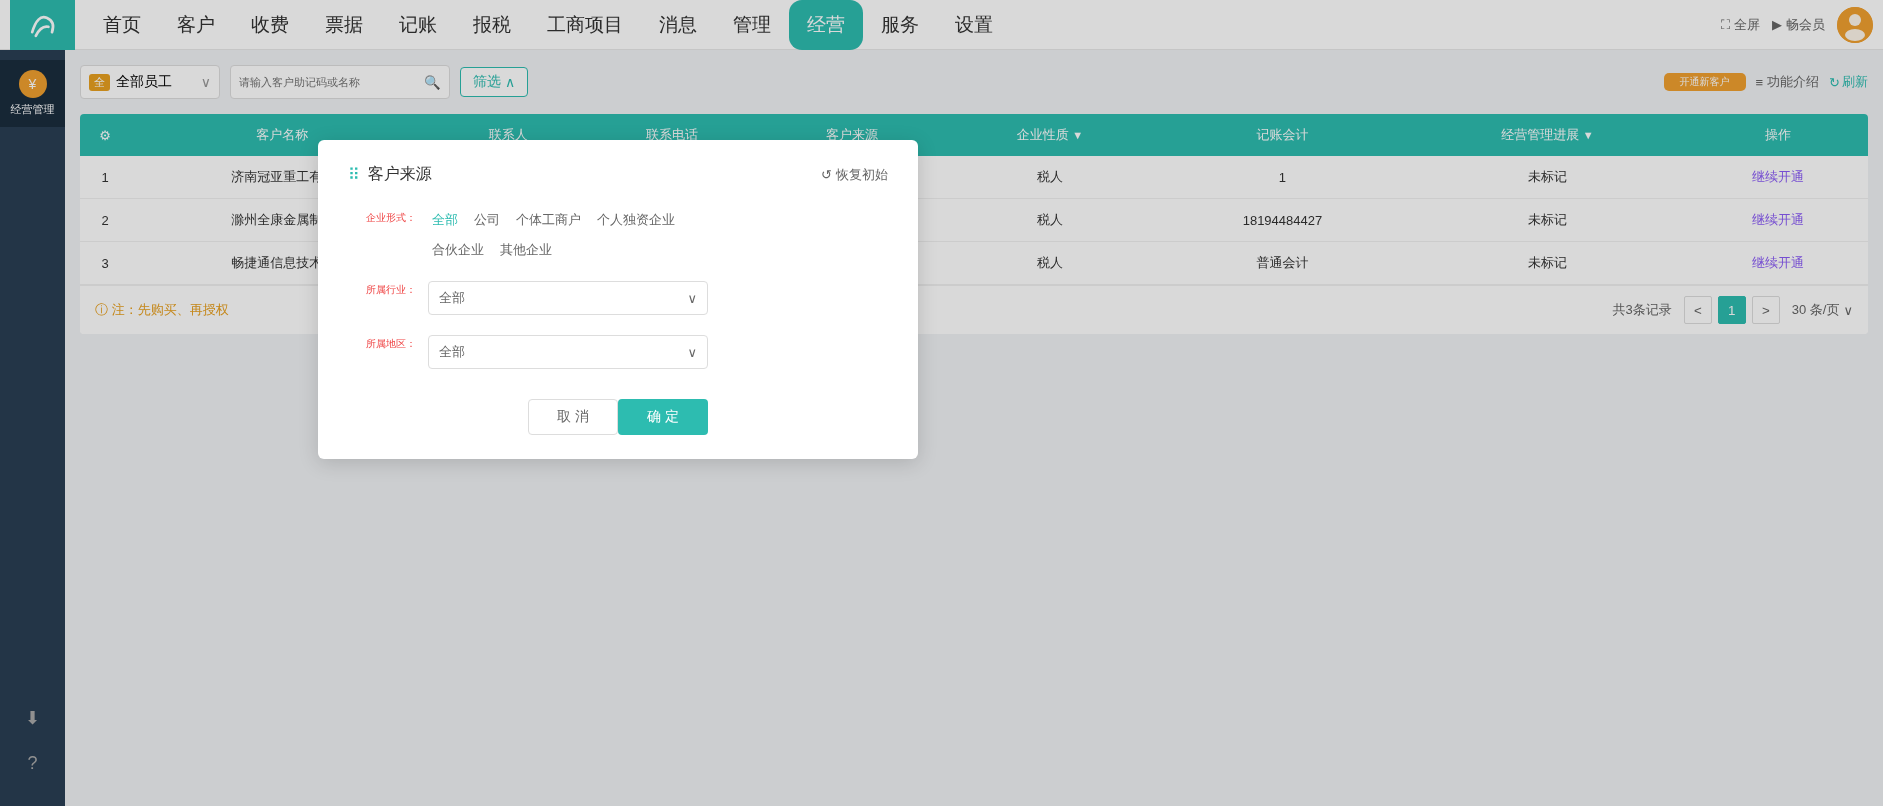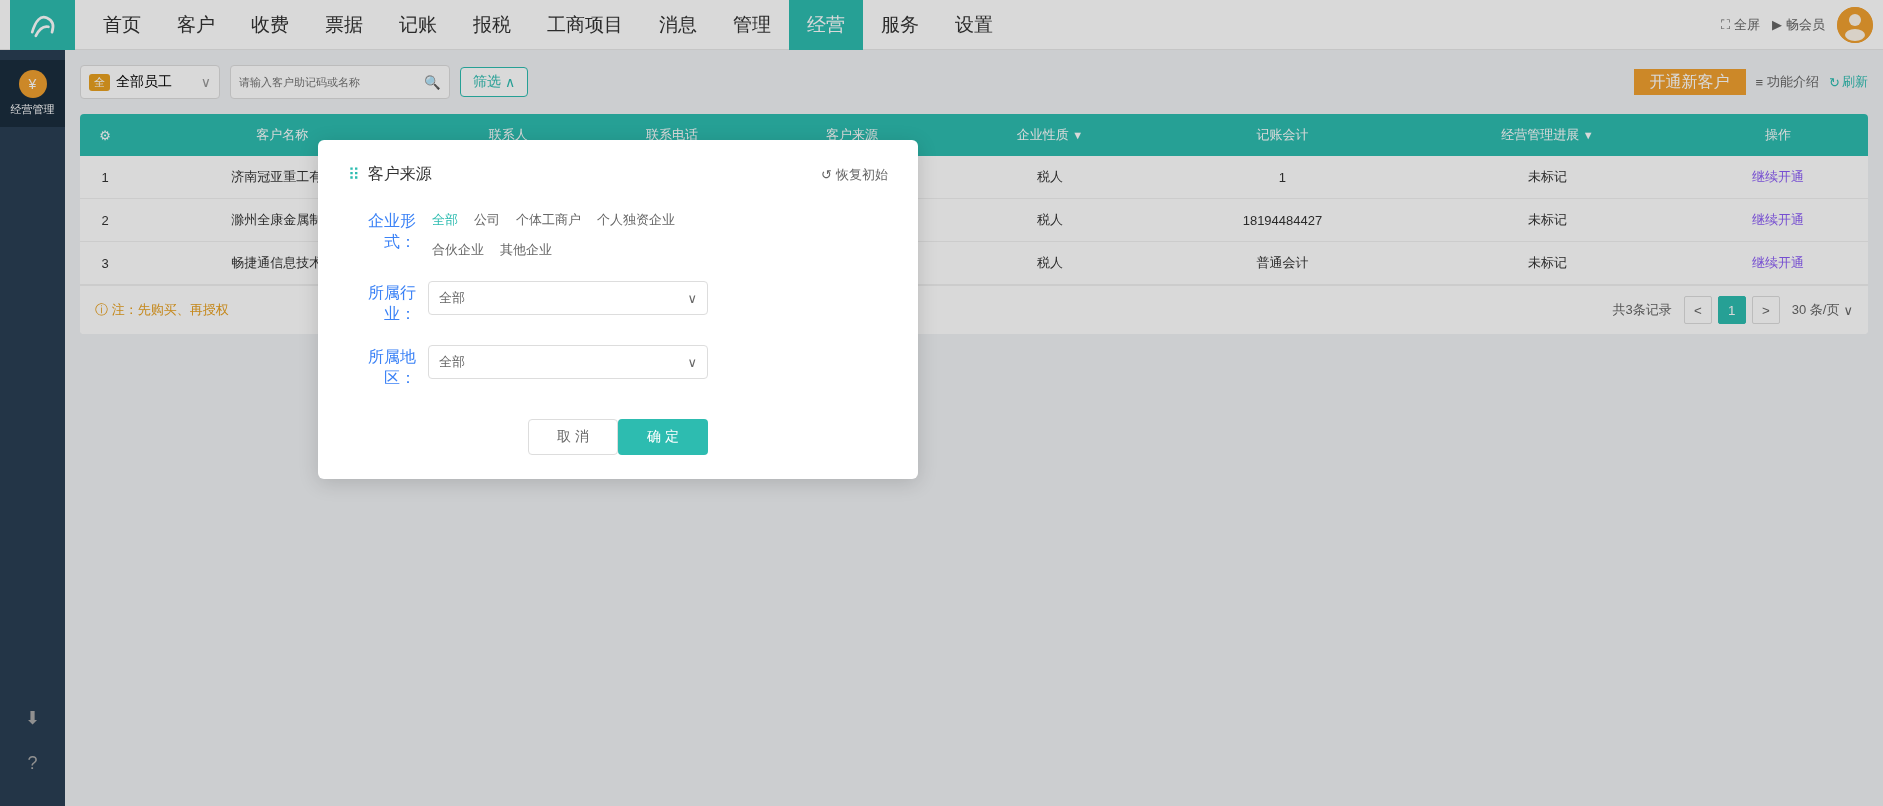--- a/index.html
+++ b/index.html
@@ -16,21 +16,21 @@
       display: flex; align-items: center; justify-content: center;
       flex-shrink: 0;
     }
     .logo svg { width: 36px; height: 36px; }
     .nav-items { display: flex; align-items: center; flex: 1; margin-left: 10px; }
     .nav-item {
       padding: 0 18px; height: 50px; line-height: 50px;
       cursor: pointer; color: #333; font-size: 19px; white-space: nowrap;
     }
     .nav-item.active {
-      background: #2dbcb0; color: #fff; border-radius: 0;
+      background: #2dbcb0; color: #fff; border-radius: 13px;
     }
     .nav-right { display: flex; align-items: center; gap: 12px; margin-left: auto; }
     .nav-btn { display: flex; align-items: center; gap: 4px; color: #666; cursor: pointer; font-size: 13px; }
     .avatar { width: 36px; height: 36px; border-radius: 50%; background: #f0a030; display: flex; align-items: center; justify-content: center; overflow: hidden; }
 
     
     .sidebar {
       position: fixed; top: 50px; left: 0; bottom: 0; width: 65px;
       background: #2a3f54; display: flex; flex-direction: column; align-items: center;
       padding-top: 10px; z-index: 99;
@@ -77,22 +77,22 @@
       background: #fff; height: 34px; padding: 0 8px; min-width: 220px;
     }
     .search-box input { border: none; outline: none; flex: 1; font-size: 11px; color: #999; }
     .search-btn { background: none; border: none; cursor: pointer; color: #666; }
     .filter-btn {
       display: flex; align-items: center; gap: 4px; border: 1px solid #2dbcb0;
       border-radius: 4px; height: 30px; padding: 0 12px; color: #2dbcb0; cursor: pointer;
       background: #fff;
     }
     .open-customer-btn {
-      background: #f0a030; color: #fff; border: none; border-radius: 0;
-      height: 26px; padding: 0 16px; cursor: pointer; font-size: 16px; margin-left: auto;
+      background: #f0a030; color: #fff; border: none; border-radius: 5px;
+      height: 18px; padding: 0 16px; cursor: pointer; font-size: 10px; margin-left: auto;
     }
     .func-btn { display: flex; align-items: center; gap: 4px; color: #666; cursor: pointer; font-size: 13px; }
     .refresh-btn { color: #2dbcb0; cursor: pointer; font-size: 13px; display: flex; align-items: center; gap: 2px; }
 
     
     .table-container { background: #fff; border-radius: 4px; overflow: hidden; }
     .data-table { width: 100%; border-collapse: collapse; }
     .data-table thead tr { background: #2dbcb0; }
     .data-table thead th {
       color: #fff; padding: 12px 10px; text-align: center; font-weight: normal;
@@ -132,21 +132,21 @@
       width: 600px; padding: 24px 30px 24px 30px;
     }
     .modal-header {
       display: flex; align-items: center; justify-content: space-between;
       margin-bottom: 24px;
     }
     .modal-title { display: flex; align-items: center; gap: 8px; font-size: 16px; color: #333; font-weight: 500; }
     .modal-title-icon { color: #2dbcb0; font-size: 16px; }
     .modal-reset { display: flex; align-items: center; gap: 4px; color: #666; cursor: pointer; font-size: 13px; }
     .modal-row { display: flex; align-items: flex-start; margin-bottom: 20px; }
-    .modal-label { width: 80px; flex-shrink: 0; color: #3b82f6; font-size: 16px; padding-top: 2px; text-align: right; padding-right: 12px; }
+    .modal-label { width: 80px; flex-shrink: 0; color: #ef4444; font-size: 10px; padding-top: 2px; text-align: right; padding-right: 12px; }
     .modal-content { flex: 1; }
     .tag-group { display: flex; flex-wrap: wrap; gap: 8px; }
     .tag-opt {
       cursor: pointer; font-size: 13px; color: #2dbcb0; padding: 2px 4px;
     }
     .tag-opt.gray { color: #666; }
     .select-field {
       border: 1px solid #ddd; border-radius: 4px; height: 34px; padding: 0 10px;
       display: flex; align-items: center; justify-content: space-between;
       cursor: pointer; font-size: 13px; color: #666; background: #fff;

